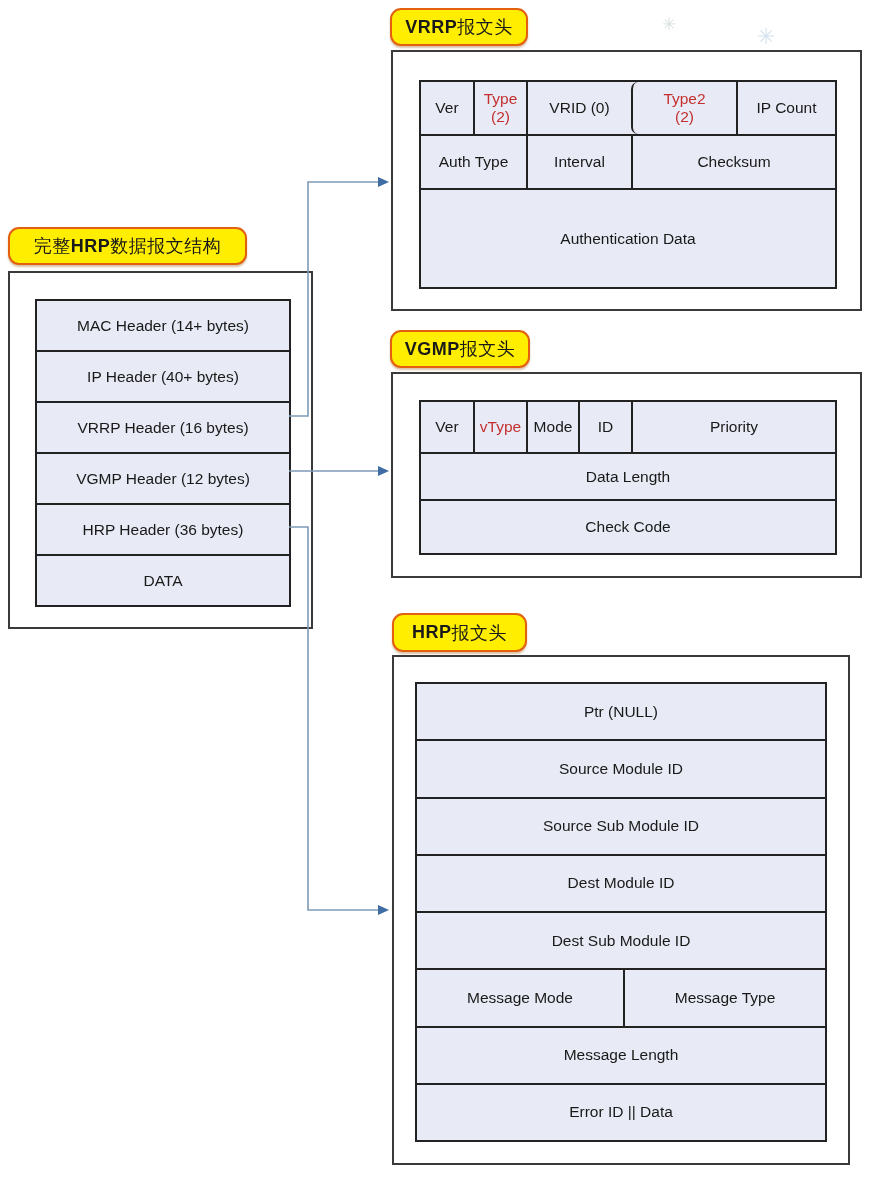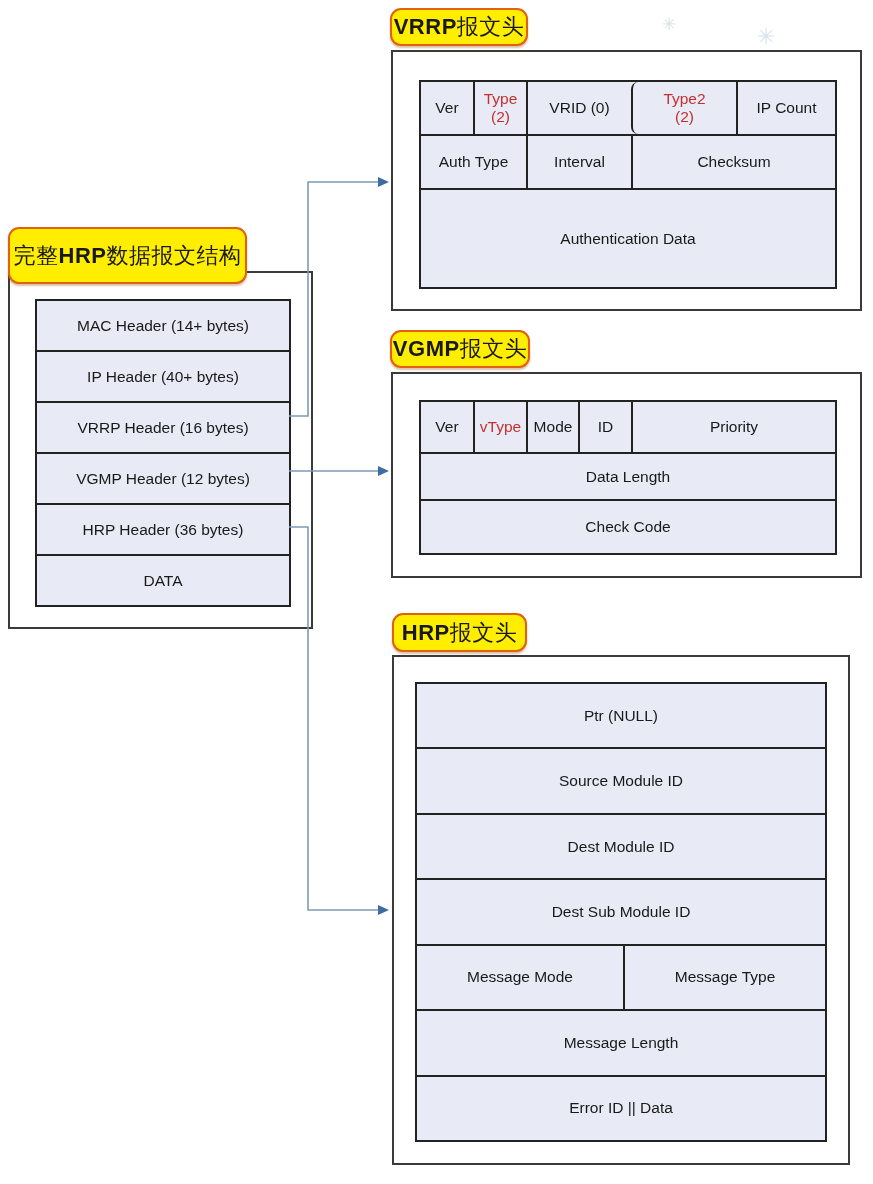--- a/index.html
+++ b/index.html
@@ -20,21 +20,21 @@
     position:relative;width:873px;height:1184px;background:#ffffff;overflow:hidden;
     font-family:"Liberation Sans","DejaVu Sans",sans-serif;color:var(--text);
   }
   
   .callout{
     position:absolute;box-sizing:border-box;
     background:var(--label-bg);
     border:2.5px solid var(--label-border);
     border-radius:11px;
     display:flex;align-items:center;justify-content:center;
-    font-size:22px;letter-spacing:.5px;
+    font-size:18px;letter-spacing:.5px;
     box-shadow:0 2px 2px rgba(150,80,0,.35);
     z-index:4;white-space:nowrap;
   }
   .callout b{font-weight:bold;}
   
   .outer-box{
     position:absolute;box-sizing:border-box;background:#ffffff;
     border:2px solid var(--box-border);z-index:1;
   }
   
@@ -60,21 +60,21 @@
   .snowflake{position:absolute;z-index:0;line-height:1;user-select:none;}
 </style>
 </head>
 <body>
 
 <div id="canvas">
 
   <span class="snowflake" style="left:662px;top:16px;font-size:17px;color:var(--snow1);">✳</span>
   <span class="snowflake" style="left:757px;top:26px;font-size:22px;color:var(--snow2);">✳</span>
 
-  <div class="callout" style="left:8px;top:227px;width:239px;height:57px;align-items:center;">
+  <div class="callout" style="left:8px;top:227px;width:239px;height:38px;align-items:center;">
     <span>完整</span>
       <b>HRP</b>
       <span>数据报文结构</span>
   </div>
 
   <div class="outer-box" style="left:8px;top:271px;width:305px;height:358px;">
     <div class="pkt-table" style="left:25px;top:26px;width:256px;height:308px;">
       <div class="trow grow">
           <div class="cell grow">MAC Header (14+ bytes)</div>
         </div>
@@ -153,20 +153,23 @@
 
   <div class="outer-box" style="left:392px;top:655px;width:458px;height:510px;">
     <div class="pkt-table" style="left:21px;top:25px;width:412px;height:460px;">
       <div class="trow grow">
           <div class="cell grow">Ptr (NULL)</div>
         </div>
       <div class="trow grow">
           <div class="cell grow">Source Module ID</div>
         </div>
       <div class="trow grow">
+          <div class="cell grow">Source Sub Module ID</div>
+        </div>
+      <div class="trow grow">
           <div class="cell grow">Dest Module ID</div>
         </div>
       <div class="trow grow">
           <div class="cell grow">Dest Sub Module ID</div>
         </div>
       <div class="trow grow">
         <div class="cell" style="width:206px;">Message Mode</div>
         <div class="cell grow">Message Type</div>
       </div>
       <div class="trow grow">

